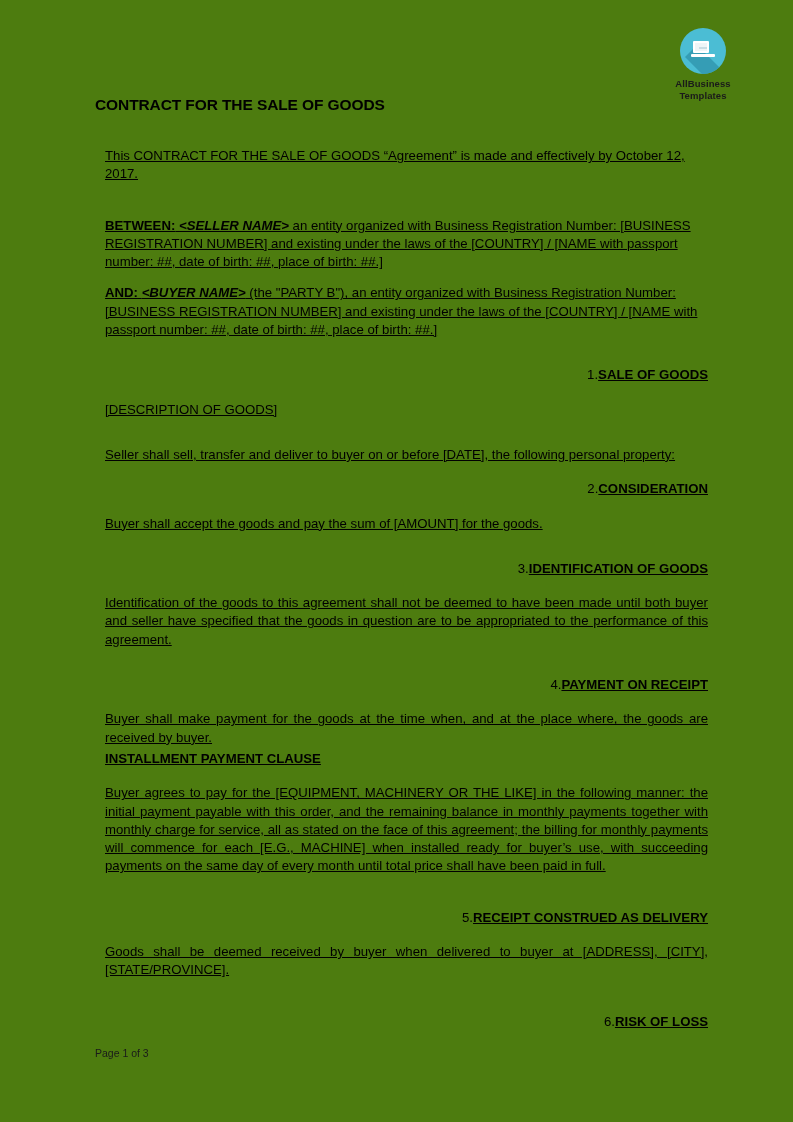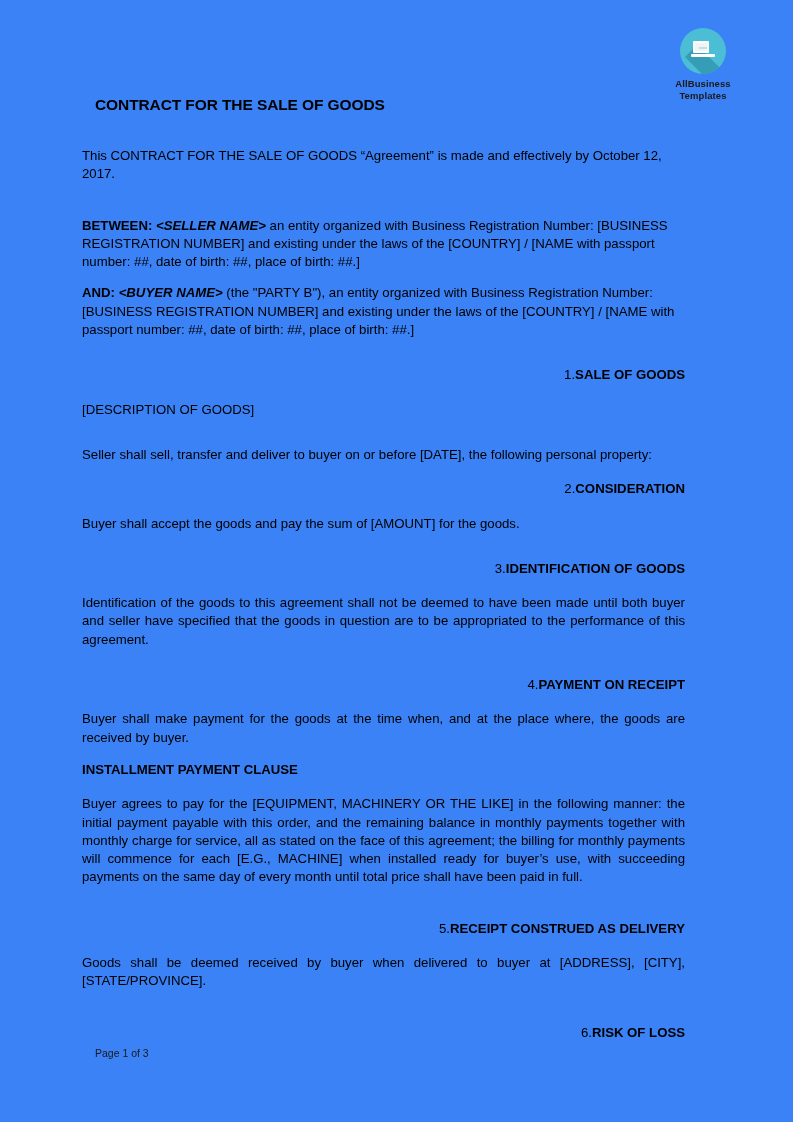--- a/index.html
+++ b/index.html
@@ -8,21 +8,21 @@
     background: #ffffff;
   }
   body {
     font-family: "Liberation Sans", sans-serif;
     color: #000000;
   }
   .page {
     position: relative;
     width: 793px;
     height: 1122px;
-    background: #3b82f6;
+    background: #4d7c0f;
     overflow: hidden;
     box-sizing: border-box;
   }
 
   
   .logo-block {
     position: absolute;
     top: 28px;
     right: 42px;
     width: 96px;
@@ -103,24 +103,25 @@
     width: 603px;
     text-align: left;
     font-size: 15.5px;
     font-weight: bold;
     letter-spacing: -0.1px;
   }
 
   .content {
     position: absolute;
     top: 147px;
-    left: 82px;
+    left: 105px;
     width: 603px;
     font-size: 13.2px;
     line-height: 18.3px;
+    text-decoration: underline;
   }
 
   .p {
     margin: 0 0 16px 0;
   }
   .p-justify {
     margin: 0 0 16px 0;
     text-align: justify;
   }
   .gap-lg { margin-bottom: 27px; }
@@ -192,21 +193,21 @@
     <p class="p gap-lg">[DESCRIPTION OF GOODS]</p>
     <p class="p">Seller shall sell, transfer and deliver to buyer on or before [DATE], the following personal property:</p>
 
     <p class="heading"><span class="num">2.</span><span>CONSIDERATION</span></p>
     <p class="p gap-lg">Buyer shall accept the goods and pay the sum of [AMOUNT] for the goods.</p>
 
     <p class="heading"><span class="num">3.</span><span>IDENTIFICATION OF GOODS</span></p>
     <p class="p-justify gap-lg">Identification of the goods to this agreement shall not be deemed to have been made until both buyer and seller have specified that the goods in question are to be appropriated to the performance of this agreement.</p>
 
     <p class="heading"><span class="num">4.</span><span>PAYMENT ON RECEIPT</span></p>
-    <p class="p-justify gap-sm" style="margin-bottom:14px">Buyer shall make payment for the goods at the time when, and at the place where, the goods are received by buyer.</p>
+    <p class="p-justify gap-sm" style="margin-bottom:3px">Buyer shall make payment for the goods at the time when, and at the place where, the goods are received by buyer.</p>
     <p class="sub-heading gap-lg">INSTALLMENT PAYMENT CLAUSE</p>
     <p class="p-justify gap-xl">Buyer agrees to pay for the [EQUIPMENT, MACHINERY OR THE LIKE] in the following manner: the initial payment payable with this order, and the remaining balance in monthly payments together with monthly charge for service, all as stated on the face of this agreement; the billing for monthly payments will commence for each [E.G., MACHINE] when installed ready for buyer’s use, with succeeding payments on the same day of every month until total price shall have been paid in full.</p>
 
     <p class="heading"><span class="num">5.</span><span>RECEIPT CONSTRUED AS DELIVERY</span></p>
     <p class="p-justify gap-xl" style="">Goods shall be deemed received by buyer when delivered to buyer at [ADDRESS], [CITY], [STATE/PROVINCE].</p>
 
     <p class="heading"><span class="num">6.</span><span>RISK OF LOSS</span></p>
 
   </div>
 

